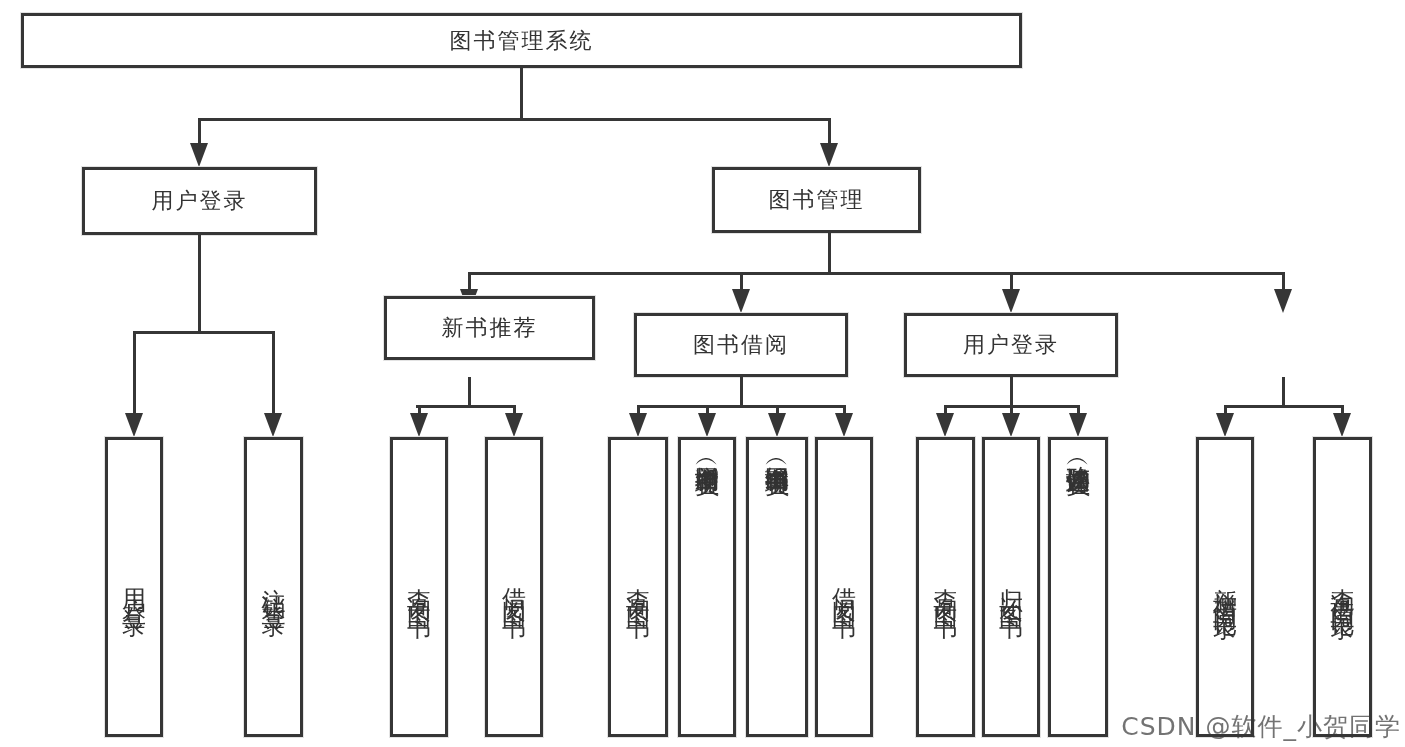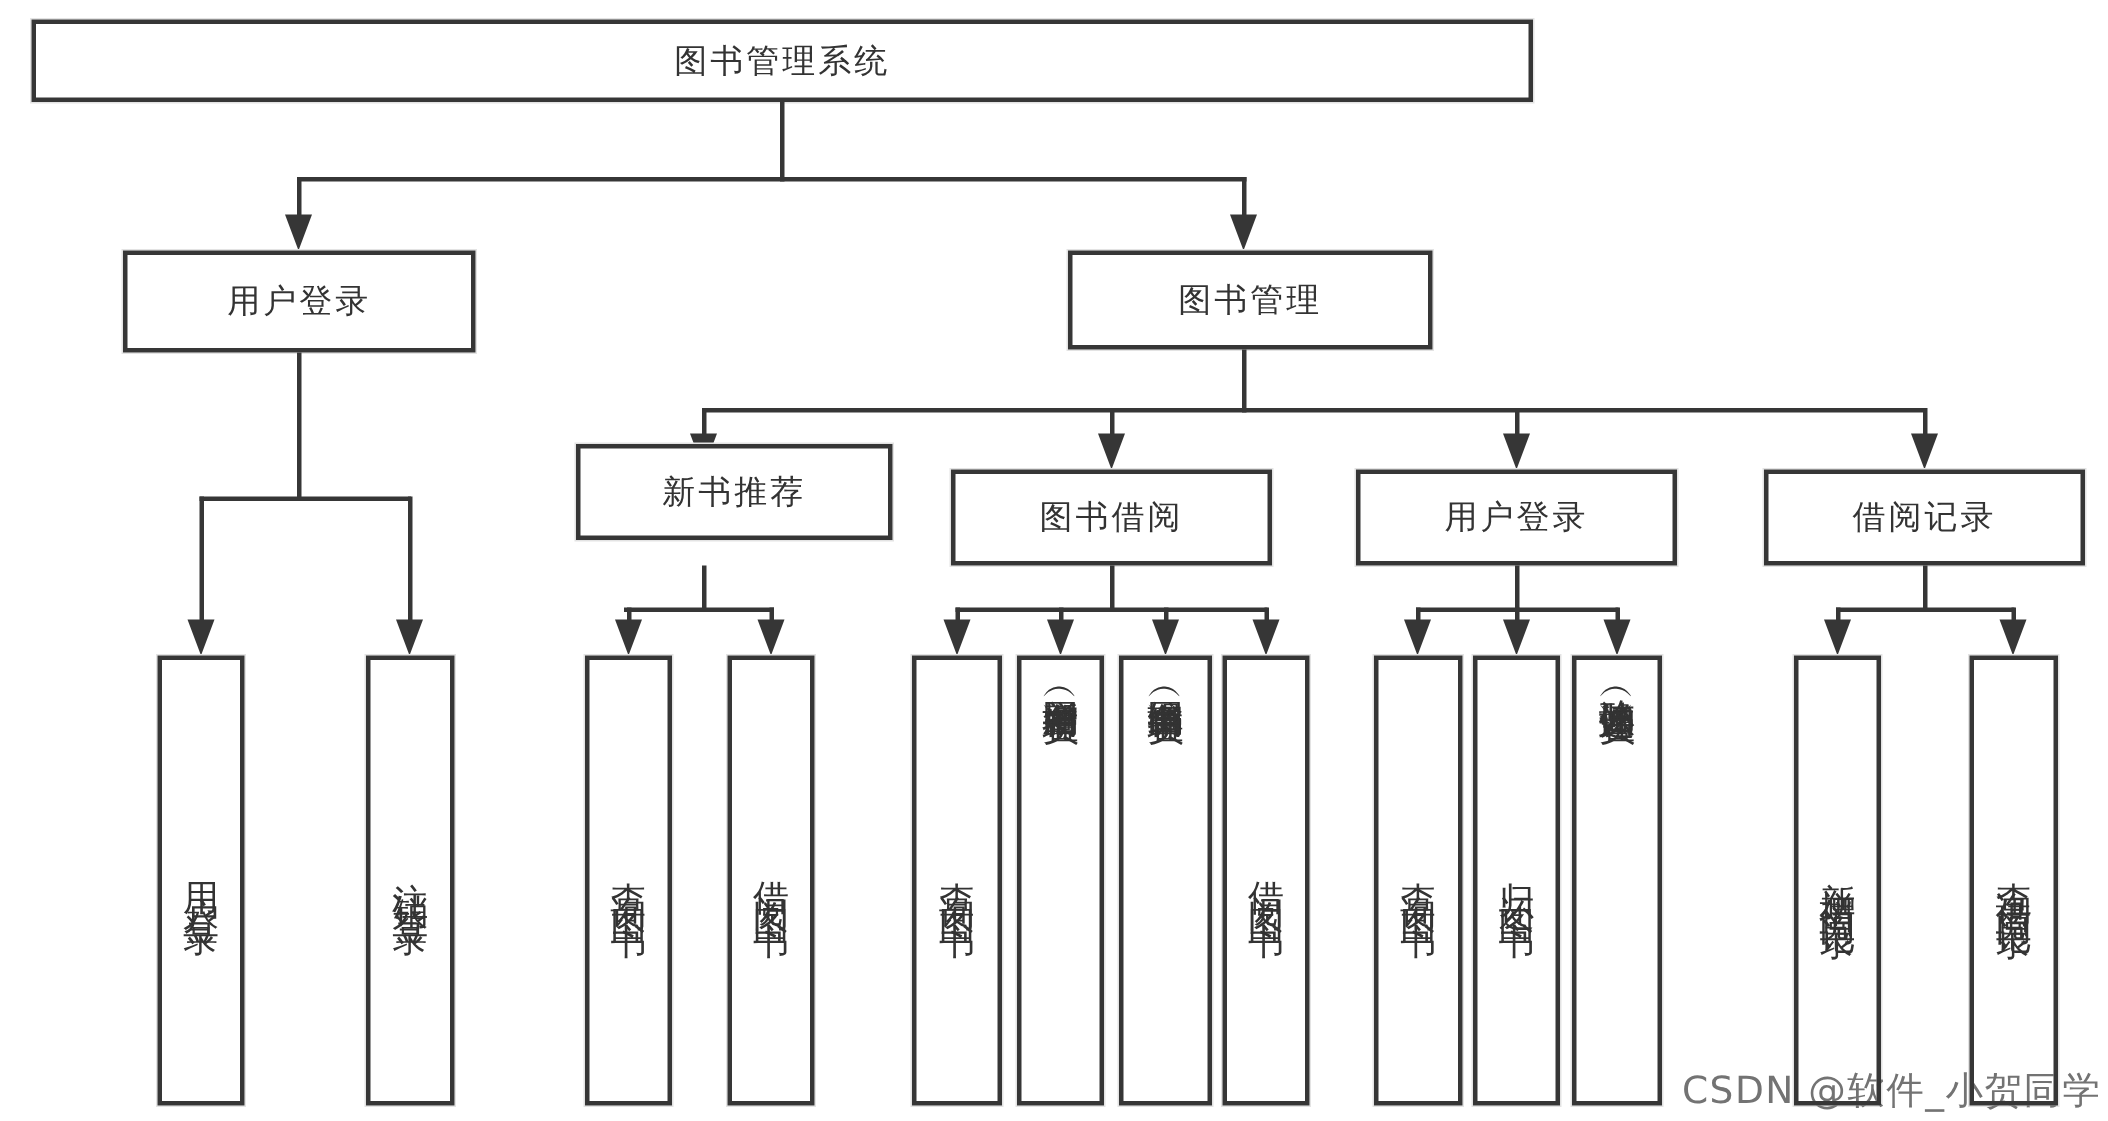--- a/index.html
+++ b/index.html
@@ -46,21 +46,21 @@
   <div class="ln" style="left:520px;top:68px;width:3px;height:53px;"></div>
   <div class="ln" style="left:198px;top:118px;width:633px;height:3px;"></div>
   <div class="ln" style="left:198px;top:118px;width:3px;height:30px;"></div>
   <div class="ah" style="left:190px;top:143px;"></div>
   <div class="ln" style="left:828px;top:118px;width:3px;height:30px;"></div>
   <div class="ah" style="left:820px;top:143px;"></div>
 
   <div class="box" style="left:82px;top:167px;width:235px;height:68px;">
     <span>用户登录</span>
   </div>
-  <div class="box" style="left:712px;top:167px;width:243px;height:66px;">
+  <div class="box" style="left:712px;top:167px;width:209px;height:66px;">
     <span>图书管理</span>
   </div>
 
   <div class="ln" style="left:198px;top:235px;width:3px;height:99px;"></div>
   <div class="ln" style="left:133px;top:331px;width:141px;height:3px;"></div>
   <div class="ln" style="left:133px;top:331px;width:3px;height:86px;"></div>
   <div class="ah" style="left:125px;top:413px;"></div>
   <div class="ln" style="left:272px;top:331px;width:3px;height:86px;"></div>
   <div class="ah" style="left:264px;top:413px;"></div>
 
@@ -76,23 +76,20 @@
   <div class="ah" style="left:1274px;top:289px;"></div>
 
   <div class="box" style="left:364px;top:296px;width:211px;height:64px;margin-left:20px;">
     <span>新书推荐</span>
   </div>
   <div class="box" style="left:634px;top:313px;width:214px;height:64px;">
     <span>图书借阅</span>
   </div>
   <div class="box" style="left:904px;top:313px;width:214px;height:64px;">
     <span>用户登录</span>
-  </div>
-  <div class="box" style="left:1176px;top:313px;width:214px;height:64px;">
-    <span>借阅记录</span>
   </div>
 
   <div class="ln" style="left:468px;top:377px;width:3px;height:31px;"></div>
   <div class="ln" style="left:416px;top:405px;width:100px;height:3px;"></div>
   <div class="ln" style="left:418px;top:405px;width:3px;height:12px;"></div>
   <div class="ah" style="left:410px;top:413px;"></div>
   <div class="ln" style="left:513px;top:405px;width:3px;height:12px;"></div>
   <div class="ah" style="left:505px;top:413px;"></div>
 
   <div class="ln" style="left:740px;top:377px;width:3px;height:31px;"></div>

